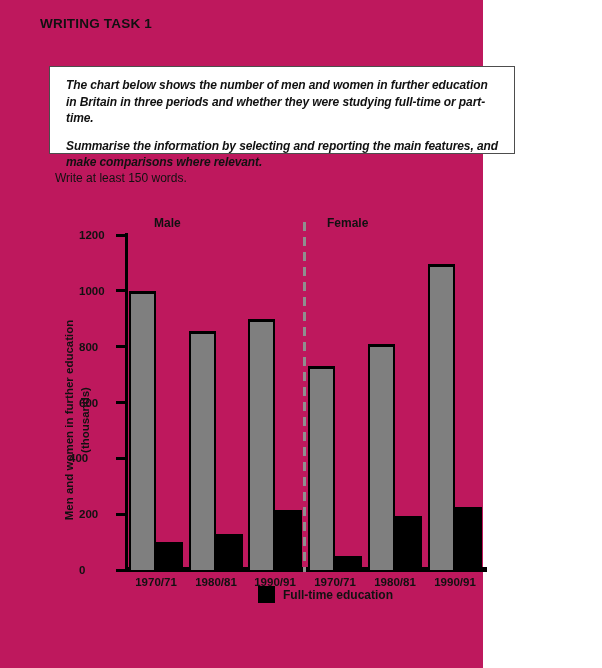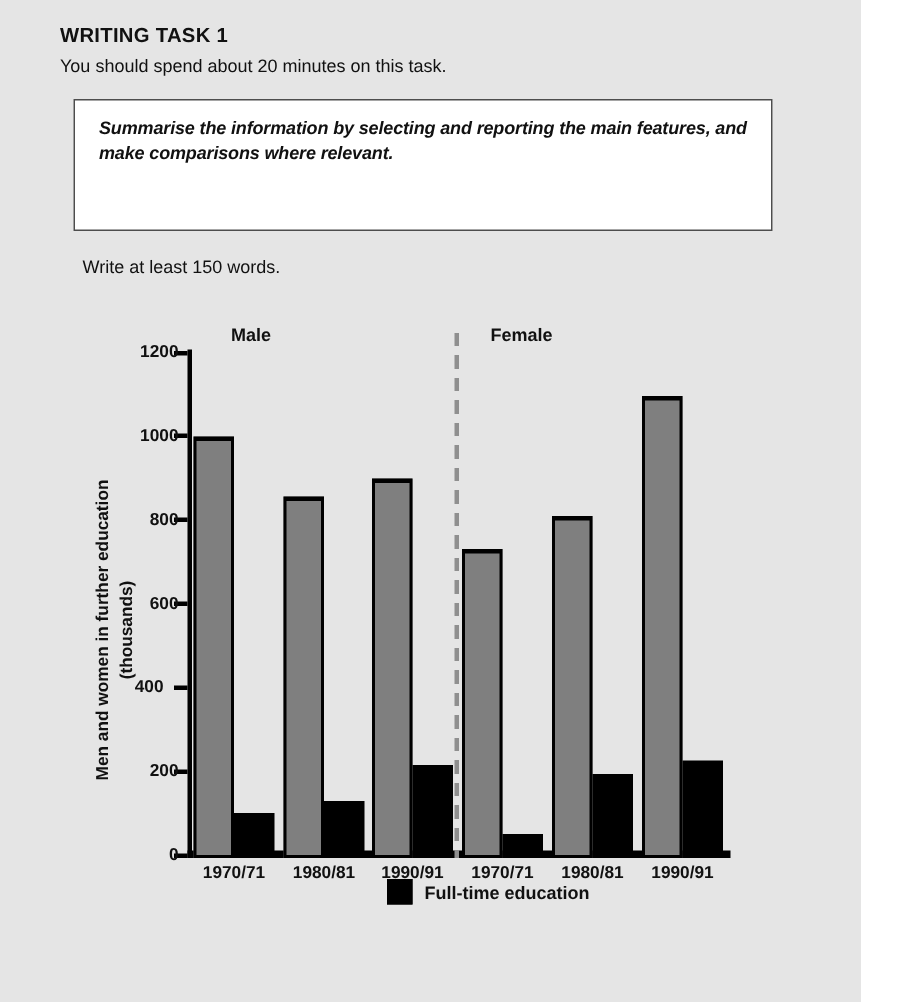--- a/index.html
+++ b/index.html
@@ -3,21 +3,21 @@
 <meta charset="utf-8">
 <style>
   html, body {
     margin: 0; padding: 0;
     width: 602px; height: 668px;
     background: #ffffff;
     font-family: "Liberation Sans", sans-serif;
     color: #111;
     overflow: hidden;
   }
-  .page { position: absolute; inset: 0; width: 574px; height: 668px; background: #e5e5e5; }
+  .page { position: absolute; inset: 0; width: 483px; height: 668px; background: #be185d; }
 
   .title {
     position: absolute; left: 40px; top: 16px;
     font-size: 13.5px; font-weight: bold; margin: 0; letter-spacing: .2px;
   }
   .subtitle {
     position: absolute; left: 40px; top: 37px;
     font-size: 12px; margin: 0;
   }
   .prompt-box {
@@ -43,21 +43,21 @@
     position: absolute; left: -92px; top: 194px;
     width: 340px; height: 32px;
     transform: rotate(-90deg);
     text-align: center; font-weight: bold;
     font-size: 11.5px; line-height: 15.5px;
   }
 
   .axis-line { position: absolute; background: #000; }
   .tick-mark { position: absolute; width: 9px; height: 3px; background: #000; }
   .tick-label {
-    position: absolute; width: 40px; text-align: right;
+    position: absolute; width: 40px; text-align: left;
     font-weight: bold; font-size: 11.5px; line-height: 16px;
   }
   .bar { position: absolute; box-sizing: border-box; }
   .bar.part { background: #7f7f7f; border: 2px solid #000; border-top-width: 3px; }
   .bar.full { background: #000; }
   .cat-label {
     position: absolute; width: 64px; text-align: center;
     font-weight: bold; font-size: 11.5px;
   }
   .section-label { position: absolute; font-weight: bold; font-size: 12px; padding-left: 16px; }
@@ -67,23 +67,23 @@
   }
   .legend-row { position: absolute; display: flex; align-items: center; gap: 8px; }
   .legend-swatch { width: 13px; height: 13px; box-sizing: content-box; border: 2px solid #000; flex: 0 0 auto; }
   .legend-label { font-weight: bold; font-size: 12px; white-space: nowrap; }
 </style>
 </head>
 <body>
 
 <div class="page">
   <h1 class="title">WRITING TASK 1</h1>
-  <p class="subtitle">You should spend about 20 minutes on this task.</p>
 
   <div class="prompt-box">
+    <p>The chart below shows the number of men and women in further education in Britain in three periods and whether they were studying full-time or part-time.</p>
     <p>Summarise the information by selecting and reporting the main features, and make comparisons where relevant.</p>
   </div>
 
   <p class="word-count">Write at least 150 words.</p>
 
   <div class="chart" id="chart">
     <div class="ylabel">
       <div>Men and women in further education</div>
       <div>(thousands)</div>
     </div>

